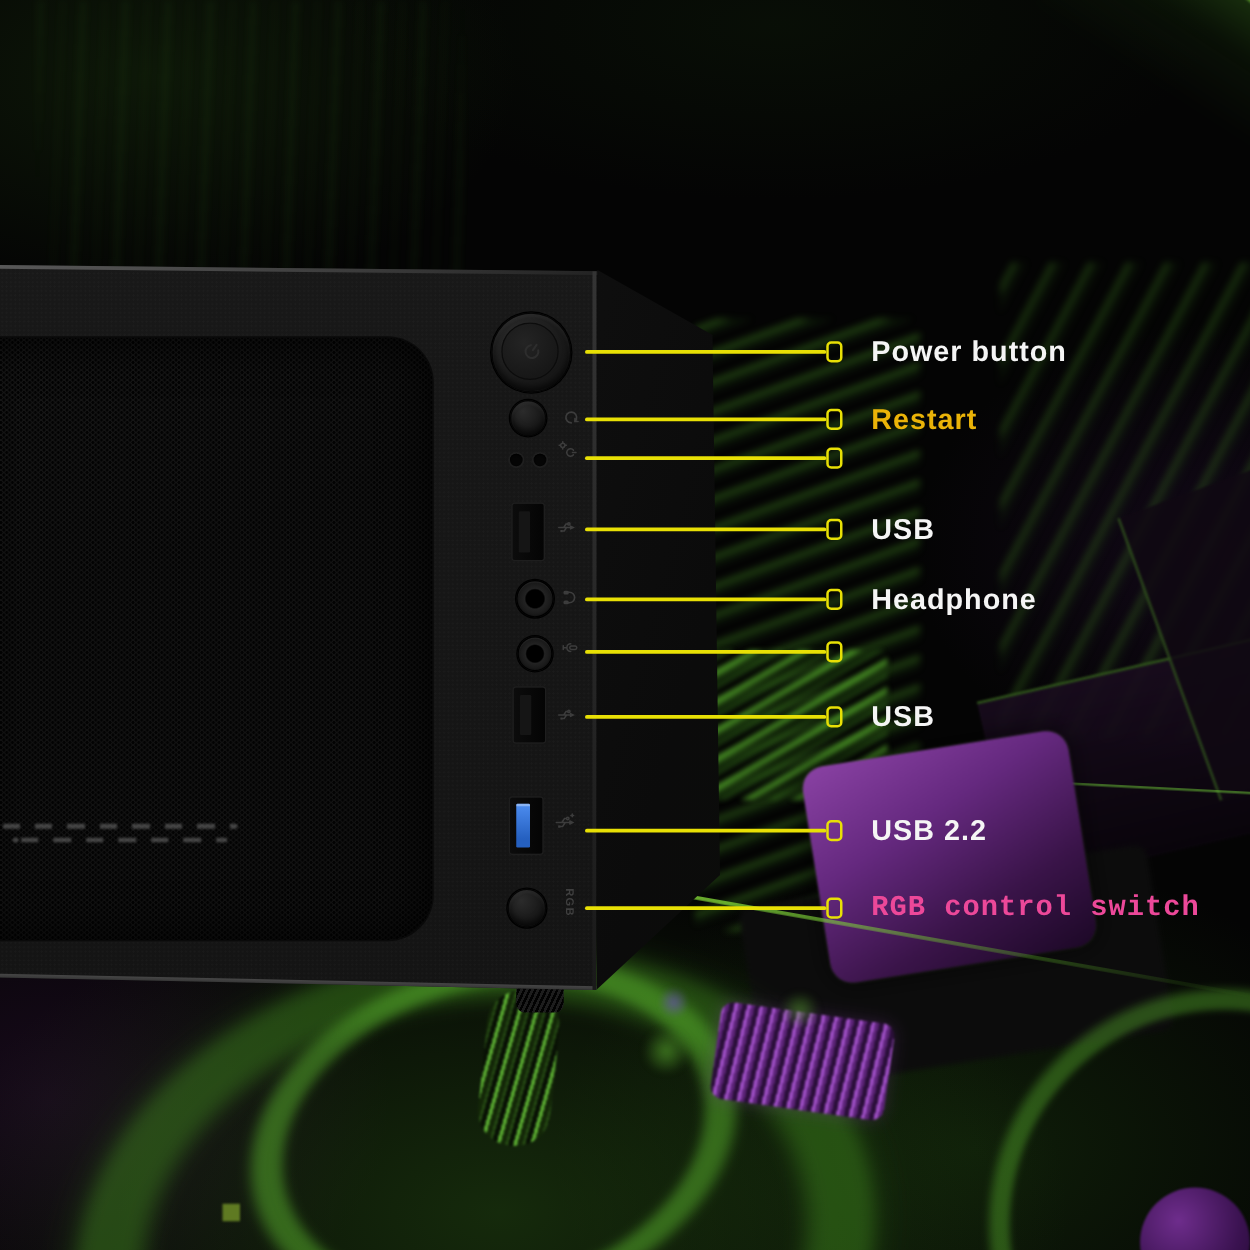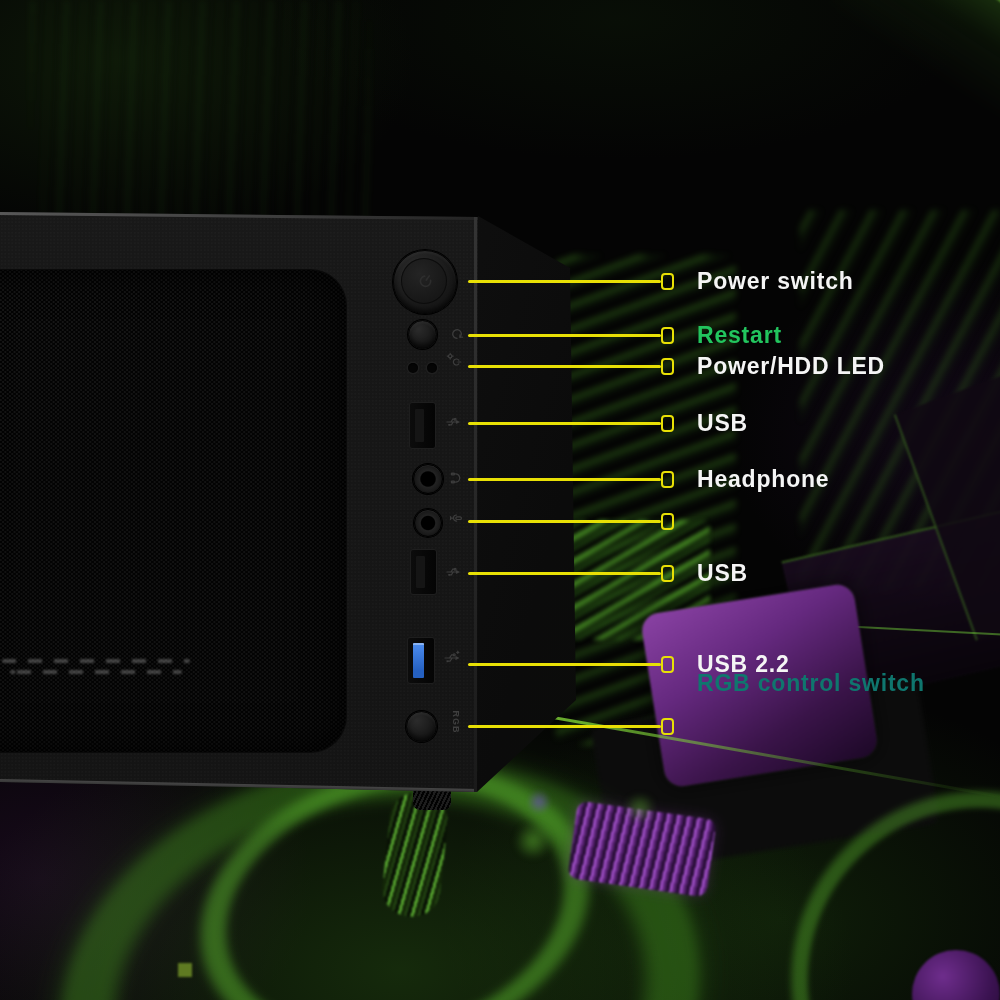--- a/index.html
+++ b/index.html
@@ -234,38 +234,37 @@
           <rect x="11.3" y="12.6" width="1.9" height="1.9" fill="#3f3f3f" stroke="none"></rect>
         <path d="M2.2 3.2 h2.2 M3.3 2.1 v2.2"></path>
       </g>
     </svg>
     <div class="abs rgb-text" style="left:444px;top:717px;">RGB</div>
   </div>
 
   <div class="abs" id="callouts" style="inset:0;z-index:10;">
       <div class="c-line" style="left: 468px; top: 279.5px; width: 193px; background: rgb(232, 224, 5);"></div>
       <div class="c-marker" style="left: 661px; top: 273px; border-color: rgb(232, 224, 5);"></div>
-      <div class="c-label" style="left: 697px; top: 266px; color: rgb(245, 245, 245);">Power switch</div>
+      <div class="c-label" style="left: 697px; top: 266px; color: rgb(245, 245, 245);">Power button</div>
       <div class="c-line" style="left: 468px; top: 333.5px; width: 193px; background: rgb(232, 224, 5);"></div>
       <div class="c-marker" style="left: 661px; top: 327px; border-color: rgb(232, 224, 5);"></div>
-      <div class="c-label" style="left: 697px; top: 320px; color: #22c55e;">Restart</div>
+      <div class="c-label" style="left: 697px; top: 320px; color: #eab308;">Restart</div>
       <div class="c-line" style="left: 468px; top: 364.5px; width: 193px; background: rgb(232, 224, 5);"></div>
       <div class="c-marker" style="left: 661px; top: 358px; border-color: rgb(232, 224, 5);"></div>
-      <div class="c-label" style="left: 697px; top: 351px; color: rgb(245, 245, 245);">Power/HDD LED</div>
       <div class="c-line" style="left: 468px; top: 421.5px; width: 193px; background: rgb(232, 224, 5);"></div>
       <div class="c-marker" style="left: 661px; top: 415px; border-color: rgb(232, 224, 5);"></div>
       <div class="c-label" style="left: 697px; top: 408px; color: rgb(245, 245, 245);">USB</div>
       <div class="c-line" style="left: 468px; top: 477.5px; width: 193px; background: rgb(232, 224, 5);"></div>
       <div class="c-marker" style="left: 661px; top: 471px; border-color: rgb(232, 224, 5);"></div>
       <div class="c-label" style="left: 697px; top: 464px; color: rgb(245, 245, 245);">Headphone</div>
       <div class="c-line" style="left: 468px; top: 519.5px; width: 193px; background: rgb(232, 224, 5);"></div>
       <div class="c-marker" style="left: 661px; top: 513px; border-color: rgb(232, 224, 5);"></div>
       <div class="c-line" style="left: 468px; top: 571.5px; width: 193px; background: rgb(232, 224, 5);"></div>
       <div class="c-marker" style="left: 661px; top: 565px; border-color: rgb(232, 224, 5);"></div>
       <div class="c-label" style="left: 697px; top: 558px; color: rgb(245, 245, 245);">USB</div>
       <div class="c-line" style="left: 468px; top: 662.5px; width: 193px; background: rgb(232, 224, 5);"></div>
       <div class="c-marker" style="left: 661px; top: 656px; border-color: rgb(232, 224, 5);"></div>
       <div class="c-label" style="left: 697px; top: 649px; color: rgb(245, 245, 245);">USB 2.2</div>
       <div class="c-line" style="left: 468px; top: 724.5px; width: 193px; background: rgb(232, 224, 5);"></div>
       <div class="c-marker" style="left: 661px; top: 718px; border-color: rgb(232, 224, 5);"></div>
-      <div class="c-label" style="left: 697px; top: 668px; color: #0f766e;">RGB control switch</div>
+      <div class="c-label" style="left: 697px; top: 711px; color: #ec4899; font-family: Liberation Mono, monospace;">RGB control switch</div>
     </div>
 </div>
 
 </body></html>

